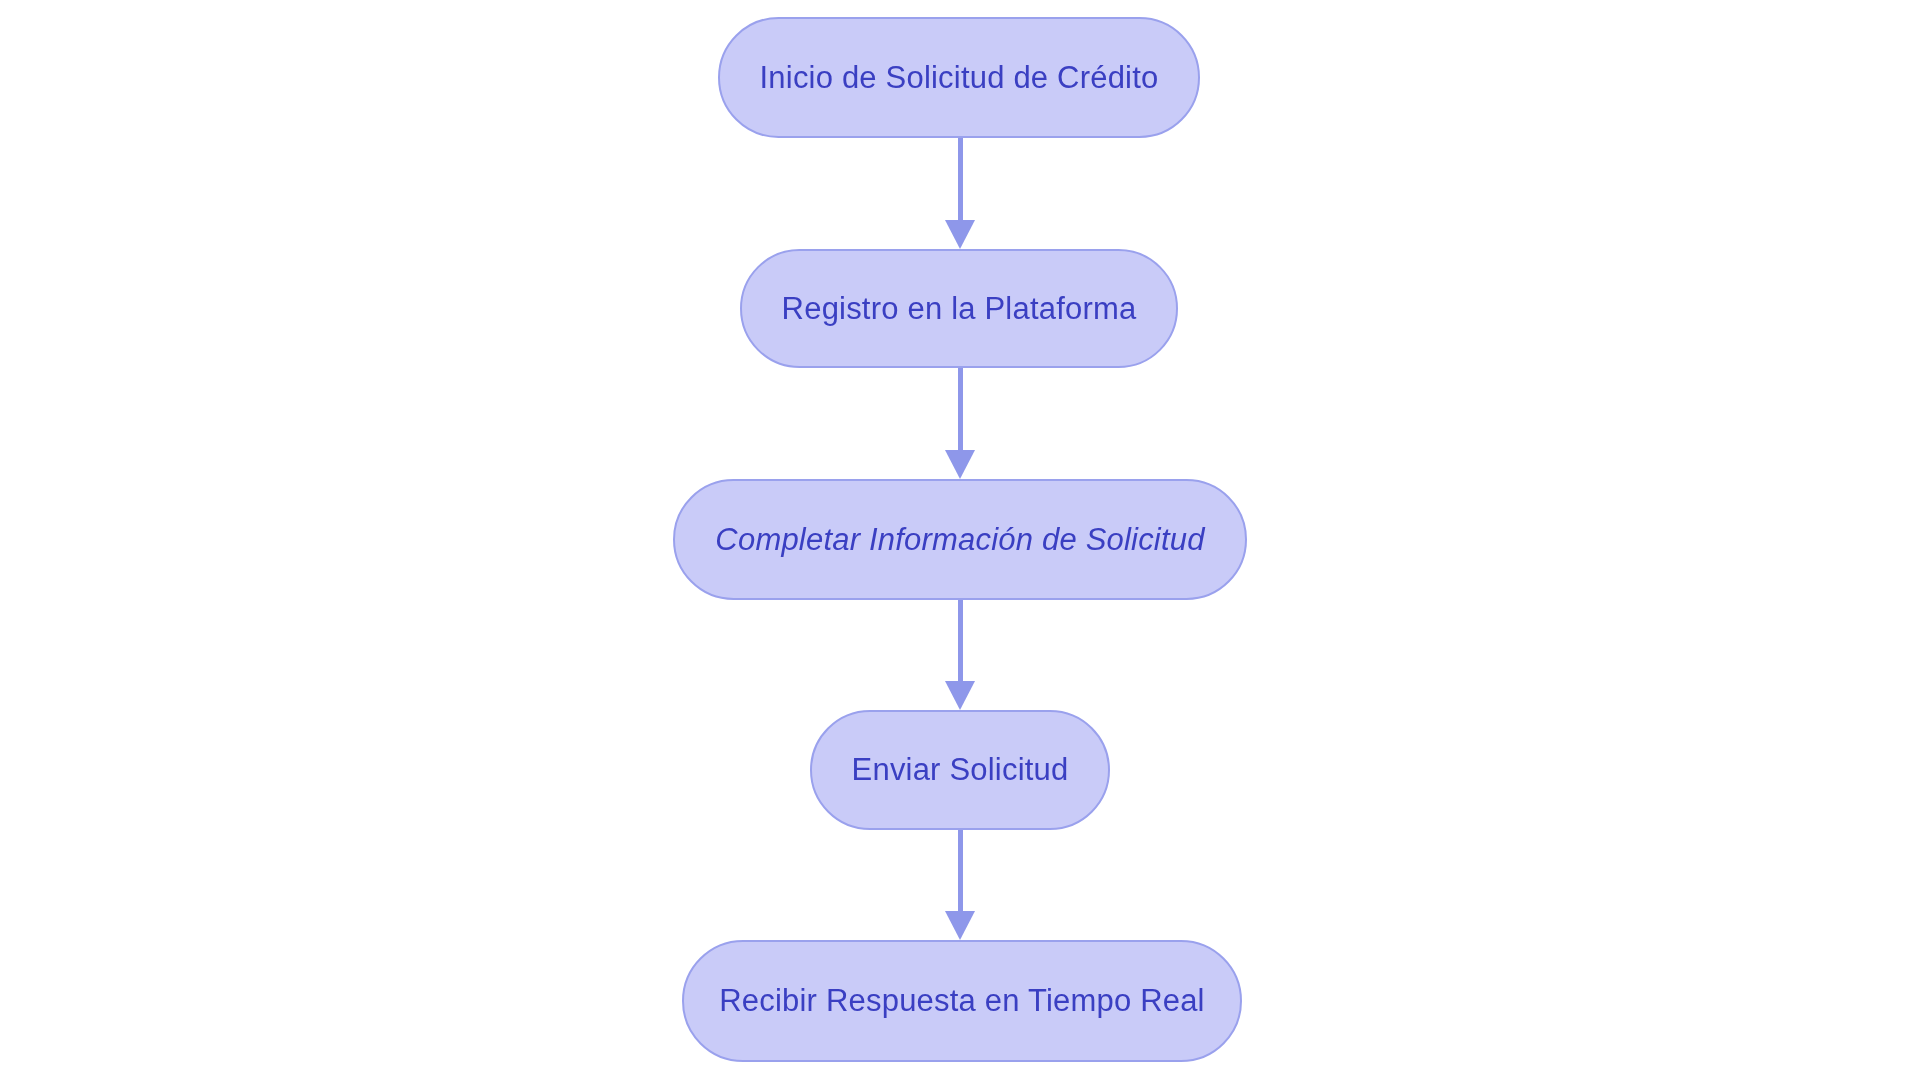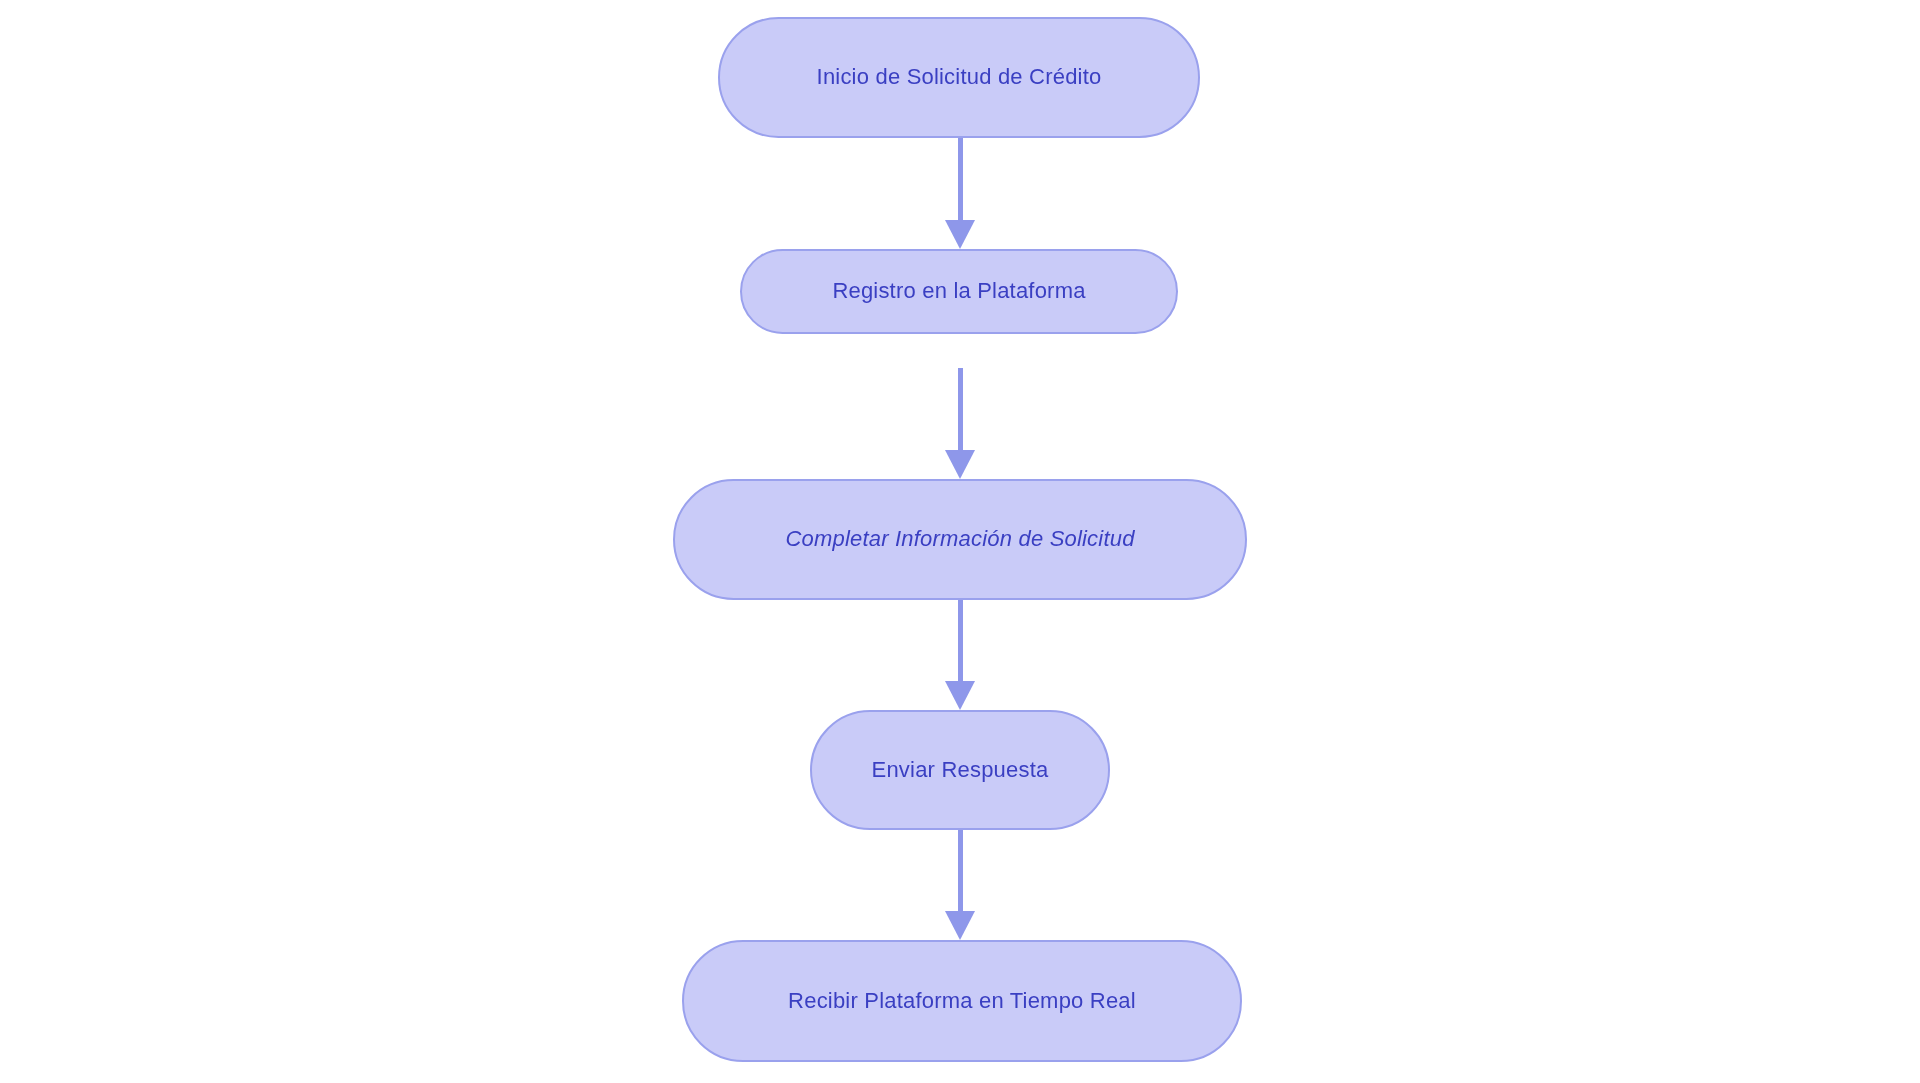--- a/index.html
+++ b/index.html
@@ -19,26 +19,26 @@
     position: absolute;
     box-sizing: border-box;
     background: #c9cbf8;
     border: 2px solid #9aa1ed;
     border-radius: 62px;
     display: flex;
     align-items: center;
     justify-content: center;
     text-align: center;
     color: #3a3fc2;
-    font-size: 22px;
+    font-size: 31px;
     letter-spacing: 0.2px;
     line-height: 1.2;
   }
   .node-1 { left: 718px; top: 17px;  width: 482px; height: 121px; }
-  .node-2 { left: 740px; top: 249px; width: 438px; height: 85px; }
+  .node-2 { left: 740px; top: 249px; width: 438px; height: 119px; }
   .node-3 { left: 673px; top: 479px; width: 574px; height: 121px; font-style: italic; }
   .node-4 { left: 810px; top: 710px; width: 300px; height: 120px; }
   .node-5 { left: 682px; top: 940px; width: 560px; height: 122px; }
 
   .arrow {
     position: absolute;
     left: 945px;
     width: 30px;
     display: flex;
     flex-direction: column;
@@ -87,25 +87,25 @@
   <div class="node node-3">
     <span>Completar Información de Solicitud</span>
   </div>
 
   <div class="arrow arrow-3">
     <div class="shaft"></div>
     <div class="head"></div>
   </div>
 
   <div class="node node-4">
-    <span>Enviar Respuesta</span>
+    <span>Enviar Solicitud</span>
   </div>
 
   <div class="arrow arrow-4">
     <div class="shaft"></div>
     <div class="head"></div>
   </div>
 
   <div class="node node-5">
-    <span>Recibir Plataforma en Tiempo Real</span>
+    <span>Recibir Respuesta en Tiempo Real</span>
   </div>
 
 </div>
 
 </body></html>

